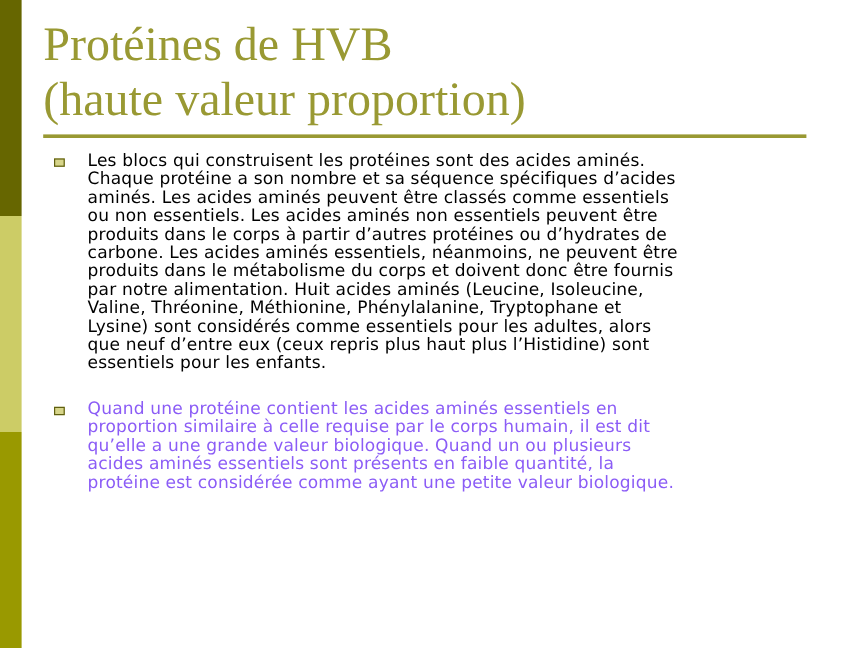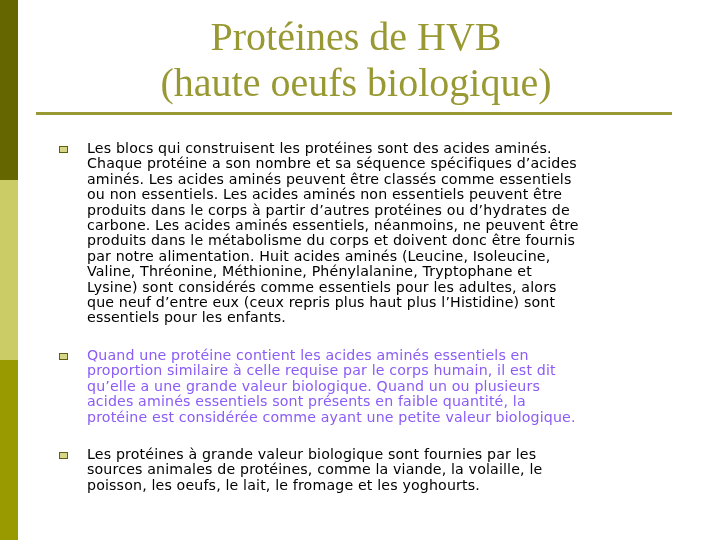--- a/index.html
+++ b/index.html
@@ -29,21 +29,20 @@
   }
   .sidebar .band-1 { top: 0; }
   .sidebar .band-2 { top: 180px; }
   .sidebar .band-3 { top: 360px; }
 
   .title {
     position: absolute;
     left: 36px;
     top: 14px;
     width: 640px;
-    text-align: center;
     font-family: "Liberation Serif", "DejaVu Serif", serif;
     font-size: 40px;
     line-height: 46px;
     margin: 0;
     font-weight: normal;
   }
   .title-rule {
     position: absolute;
     left: 36px;
     top: 112px;
@@ -55,21 +54,21 @@
     position: absolute;
     left: 44px;
     top: 126px;
     width: 660px;
     margin: 0;
     padding: 0;
     list-style: none;
   }
   .bullet-item {
     position: relative;
-    margin: 15px;
+    margin: 1px;
     padding: 0 0 0 28px;
   }
   .bullet-marker {
     position: absolute;
     left: 0;
     top: 5px;
     width: 7px;
     height: 5px;
     border: 1.5px solid #5f5f10;
     background: #d7d58a;
@@ -90,21 +89,21 @@
 <body>
 
 <div class="sidebar">
   <div class="band band-1" style="background: rgb(102, 102, 0);"></div>
   <div class="band band-2" style="background: rgb(204, 204, 102);"></div>
   <div class="band band-3" style="background: rgb(153, 153, 0);"></div>
 </div>
 
 <h1 class="title" style="color: rgb(153, 153, 51);">
   <span>Protéines de HVB</span><br>
-  <span>(haute oeufs biologique)</span>
+  <span>(haute valeur proportion)</span>
 </h1>
 
 <div class="title-rule" style="background: rgb(153, 153, 51);"></div>
 
 <ul class="bullets">
   <li class="bullet-item item-1">
     <span class="bullet-marker"></span>
     <span class="bullet-text" style="color: rgb(0, 0, 0);">Les blocs qui construisent les protéines sont des acides aminés.
 Chaque protéine a son nombre et sa séquence spécifiques d’acides
 aminés. Les acides aminés peuvent être classés comme essentiels
@@ -119,19 +118,13 @@
 essentiels pour les enfants.</span>
   </li>
   <li class="bullet-item item-2">
     <span class="bullet-marker"></span>
     <span class="bullet-text" style="color: #8b5cf6;">Quand une protéine contient les acides aminés essentiels en
 proportion similaire à celle requise par le corps humain, il est dit
 qu’elle a une grande valeur biologique. Quand un ou plusieurs
 acides aminés essentiels sont présents en faible quantité, la
 protéine est considérée comme ayant une petite valeur biologique.</span>
   </li>
-  <li class="bullet-item item-3">
-    <span class="bullet-marker"></span>
-    <span class="bullet-text" style="color: rgb(0, 0, 0);">Les protéines à grande valeur biologique sont fournies par les
-sources animales de protéines, comme la viande, la volaille, le
-poisson, les oeufs, le lait, le fromage et les yoghourts.</span>
-  </li>
 </ul>
 
 </body></html>

